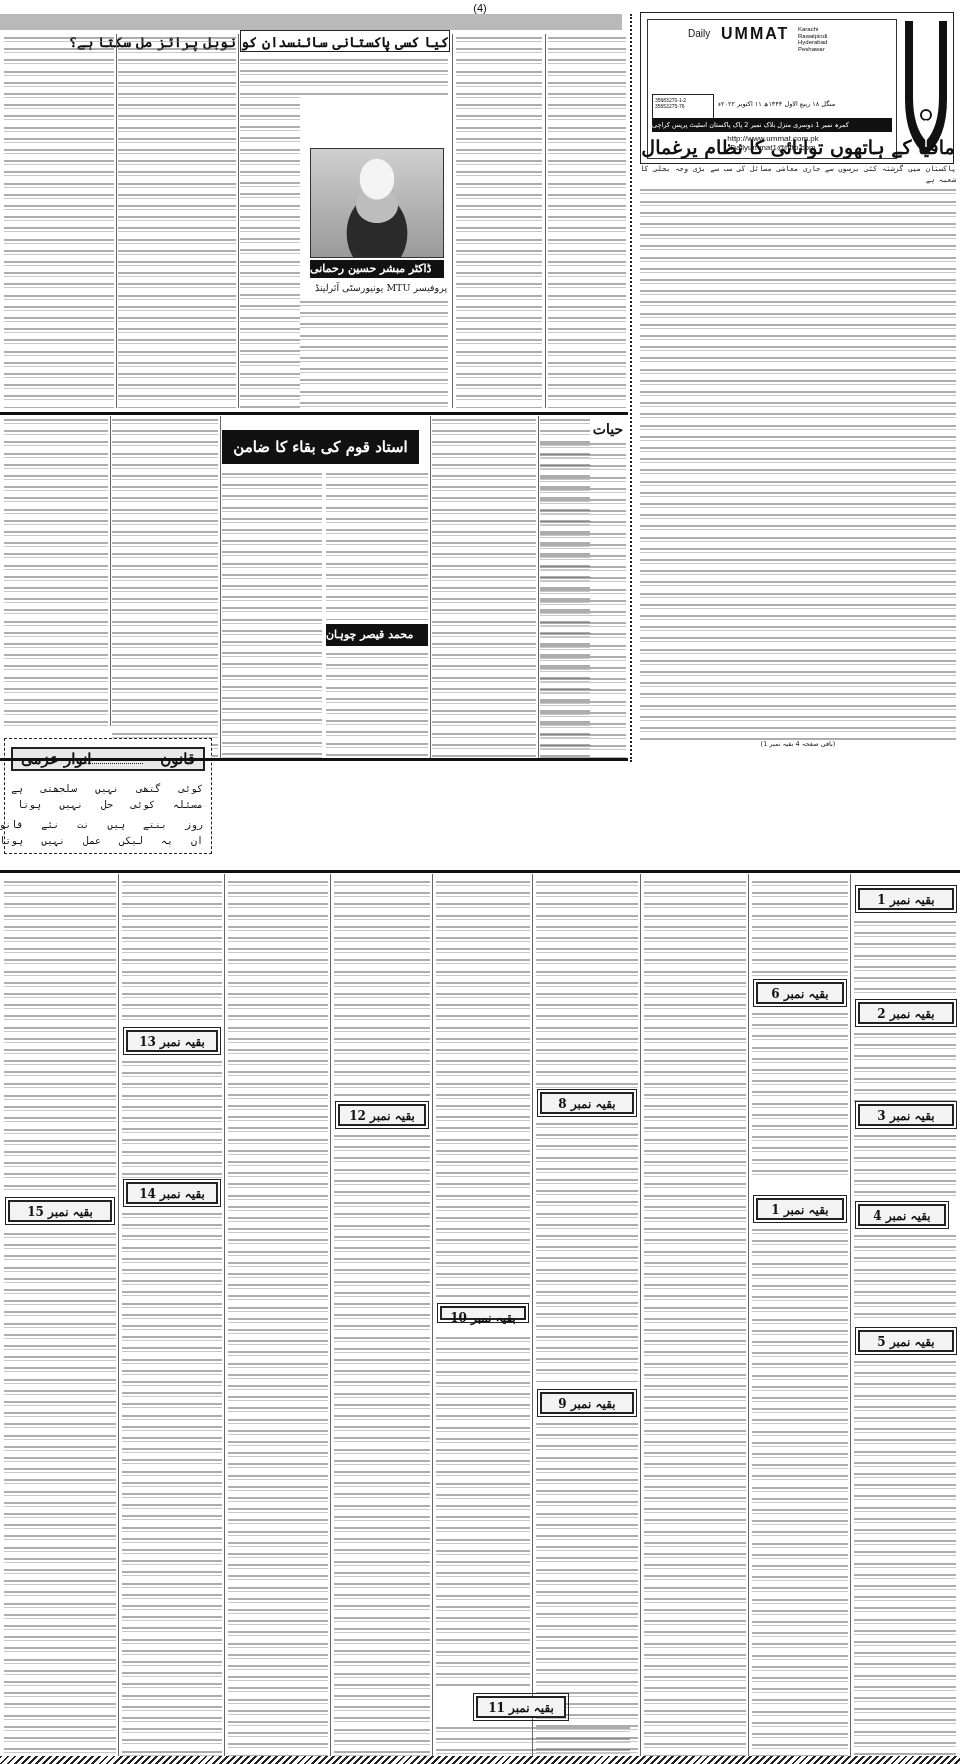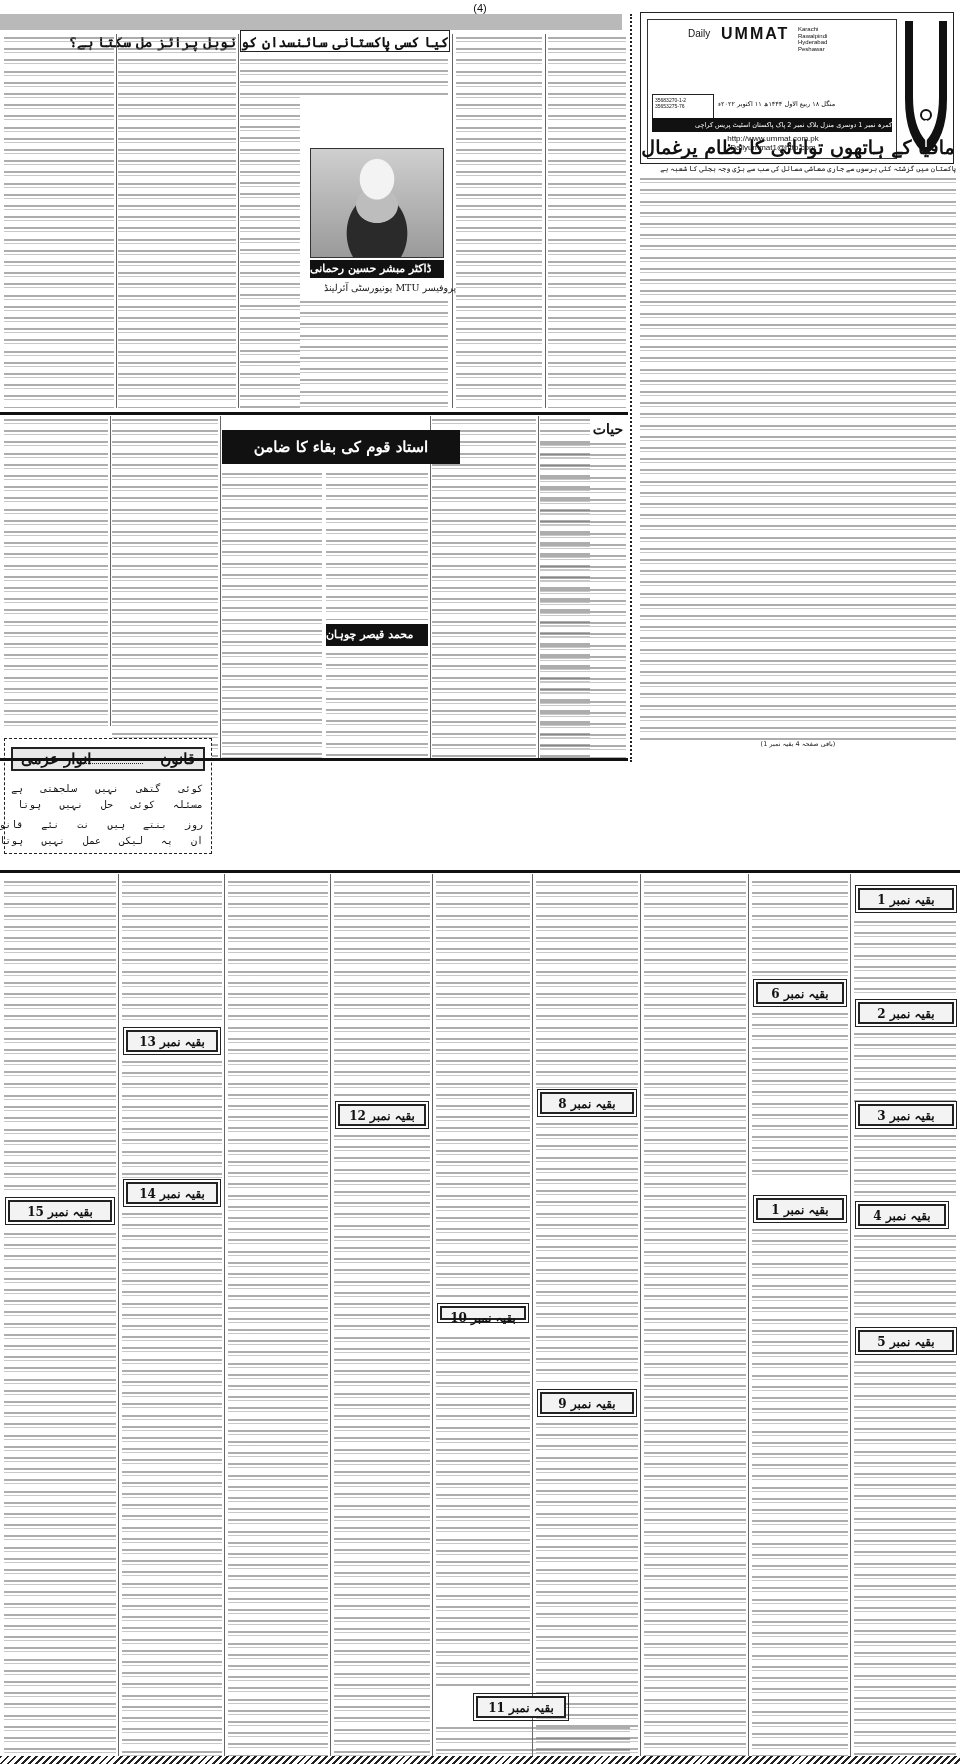--- a/index.html
+++ b/index.html
@@ -5,32 +5,32 @@
   *{box-sizing:border-box;margin:0;padding:0}
   html,body{width:960px;height:1764px;background:#fff;overflow:hidden}
   body{font-family:"DejaVu Sans",sans-serif;color:#111;position:relative}
   .page-num{position:absolute;top:2px;left:0;width:960px;text-align:center;font-size:11px;font-family:"Liberation Sans",sans-serif}
   .top-bar{position:absolute;top:14px;left:0;width:622px;height:16px;background:#b9b9b9}
   .dotted-v{position:absolute;border-left:2px dotted #222}
   .rule-v{position:absolute;border-left:1px solid #666}
   .rule-hthick{position:absolute;border-top:3px solid #111}
   .hatch{position:absolute;height:8px;background:repeating-linear-gradient(135deg,#222 0 2px,#fff 2px 5px)}
   .col{position:absolute;overflow:hidden;direction:rtl}
-  .txt{font-family:Liberation Serif, serif;font-size:7.2px;line-height:11.2px;color:#222;text-align:justify;direction:rtl}
+  .txt{font-family:Liberation Mono, monospace;font-size:7.2px;line-height:11.2px;color:#222;text-align:justify;direction:rtl}
   .lines{position:absolute;inset:0;background:repeating-linear-gradient(180deg,transparent 0 3px,#6a6a6a 3px 5px,transparent 5px 7px,#9a9a9a 7px 8px,transparent 8px 11.2px);opacity:.55}
   
   .masthead{position:absolute;top:12px;left:640px;width:314px;height:152px;border:1px solid #222;background:#fff}
   .mast-inner{position:absolute;top:6px;left:6px;width:250px;height:140px;border:1px solid #333}
   .mast-daily{position:absolute;top:8px;left:40px;font-family:"Liberation Sans",sans-serif;font-size:10px}
   .mast-ummat{position:absolute;top:5px;left:73px;font-family:"Liberation Sans",sans-serif;font-weight:bold;font-size:16px;letter-spacing:2px}
   .mast-cities{position:absolute;top:6px;left:150px;font-family:"Liberation Sans",sans-serif;font-size:6px;line-height:6.5px}
   .mast-logo{position:absolute;top:14px;left:10px;width:230px;height:60px;font-family:"DejaVu Serif",serif;font-size:44px;font-weight:bold;direction:rtl;text-align:center;line-height:60px}
   .mast-date{position:absolute;top:80px;left:70px;width:170px;font-size:6.5px;direction:rtl;text-align:left}
   .mast-phones{position:absolute;top:74px;left:4px;width:62px;height:26px;border:1px solid #222;font-family:"Liberation Sans",sans-serif;font-size:5px;line-height:6px;padding:2px;background:#fff}
-  .mast-addr{position:absolute;top:98px;left:4px;width:240px;height:14px;background:#111;color:#fff;font-size:6.5px;direction:rtl;text-align:right;line-height:14px}
+  .mast-addr{position:absolute;top:98px;left:4px;width:240px;height:14px;background:#111;color:#fff;font-size:6.5px;direction:rtl;text-align:left;line-height:14px}
   .mast-url{position:absolute;top:114px;left:0;width:250px;text-align:center;font-family:"Liberation Sans",sans-serif;font-size:8px;line-height:9px}
   .pen{position:absolute;top:6px;left:262px;width:46px;height:140px}
   
   .hl{position:absolute;direction:rtl;text-align:center;font-family:"DejaVu Serif",serif;font-weight:bold;color:#111;white-space:nowrap}
   .hl-box{border:1px solid #222;background:#fff}
   .hl-black{background:#111;color:#fff}
   .byline-box{position:absolute;background:#111;color:#fff;direction:rtl;text-align:left;font-family:"DejaVu Serif",serif;font-weight:bold}
   .photo{position:absolute;background:radial-gradient(ellipse at 50% 28%,#f3f3f3 0 18%,transparent 19%),radial-gradient(ellipse at 50% 52%,#bdbdbd 0 22%,transparent 23%),radial-gradient(ellipse at 50% 78%,#2a2a2a 0 32%,transparent 33%),linear-gradient(#cfcfcf,#9a9a9a);border:1px solid #333}
   .baqia{position:absolute;border:2px solid #222;outline:1px solid #222;outline-offset:2px;background:#f3f3f3;direction:rtl;text-align:center;font-family:"DejaVu Serif",serif;font-weight:bold;font-size:12px;line-height:20px}
   .poem-box{position:absolute;border:1px dashed #222;background:#fff}
@@ -90,21 +90,21 @@
 <div class="rule-v" style="top:34px;left:545px;height:374px"></div>
 <div class="rule-v" style="top:34px;left:452px;height:374px"></div>
 
 <div class="hl hl-box" style="top:30px;left:240px;width:210px;height:22px;font-size:14px;line-height:22px">کیا کسی پاکستانی سائنسدان کو نوبل پرائز مل سکتا ہے؟</div>
 
 <div class="col txt" style="top:56px;left:300px;width:148px;height:40px">
     <div class="lines"></div>
   </div>
 <div class="photo" style="top:148px;left:310px;width:134px;height:110px"></div>
 <div class="byline-box" style="top:260px;left:310px;width:134px;height:18px;font-size:11px;line-height:18px">ڈاکٹر مبشر حسین رحمانی</div>
-<div class="hl" style="top:280px;left:323px;width:134px;font-size:9.5px;line-height:16px;font-weight:normal">پروفیسر MTU یونیورسٹی آئرلینڈ</div>
+<div class="hl" style="top:280px;left:314px;width:134px;font-size:9.5px;line-height:16px;font-weight:normal">پروفیسر MTU یونیورسٹی آئرلینڈ</div>
 <div class="col txt" style="top:56px;left:240px;width:60px;height:352px">
     <div class="lines"></div>
   </div>
 <div class="col txt" style="top:298px;left:300px;width:148px;height:110px">
     <div class="lines"></div>
   </div>
 <div class="col txt" style="top:34px;left:118px;width:118px;height:374px">
     <div class="lines"></div>
   </div>
 <div class="col txt" style="top:34px;left:4px;width:110px;height:374px">
@@ -121,21 +121,21 @@
   </div>
 <div class="col txt" style="top:440px;left:540px;width:86px;height:320px">
     <div class="lines"></div>
   </div>
 <div class="col txt" style="top:416px;left:432px;width:104px;height:344px">
     <div class="lines"></div>
   </div>
 <div class="rule-v" style="top:416px;left:538px;height:344px"></div>
 <div class="rule-v" style="top:416px;left:430px;height:344px"></div>
 
-<div class="hl hl-black" style="top:430px;left:222px;width:238px;height:34px;font-size:15px;line-height:34px">استاد قوم کی بقاء کا ضامن</div>
+<div class="hl hl-black" style="top:430px;left:222px;width:197px;height:34px;font-size:15px;line-height:34px">استاد قوم کی بقاء کا ضامن</div>
 <div class="col txt" style="top:470px;left:326px;width:102px;height:150px">
     <div class="lines"></div>
   </div>
 <div class="col txt" style="top:470px;left:222px;width:100px;height:290px">
     <div class="lines"></div>
   </div>
 <div class="byline-box" style="top:624px;left:326px;width:102px;height:22px;font-size:11px;line-height:22px">محمد قیصر چوہان</div>
 <div class="col txt" style="top:650px;left:326px;width:102px;height:110px">
     <div class="lines"></div>
   </div>

